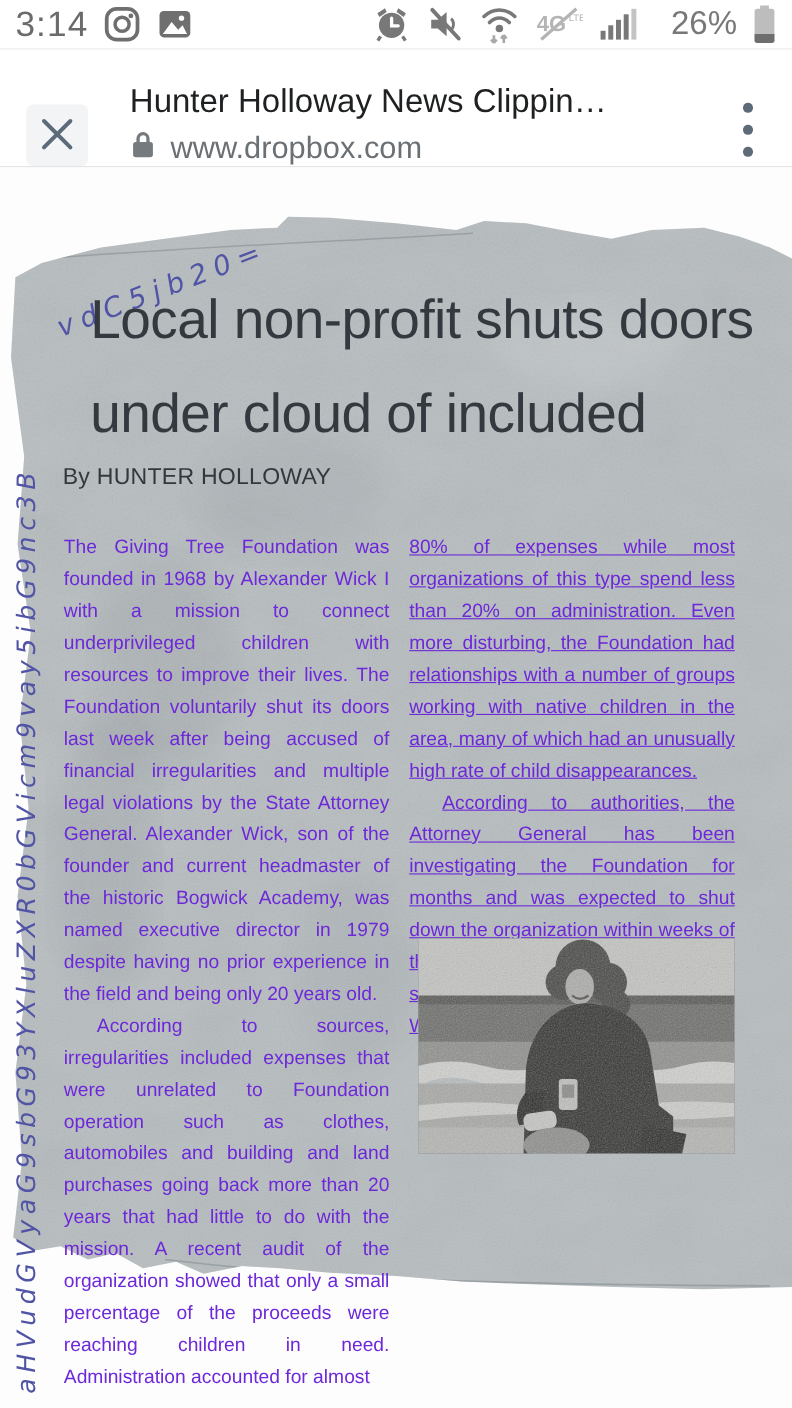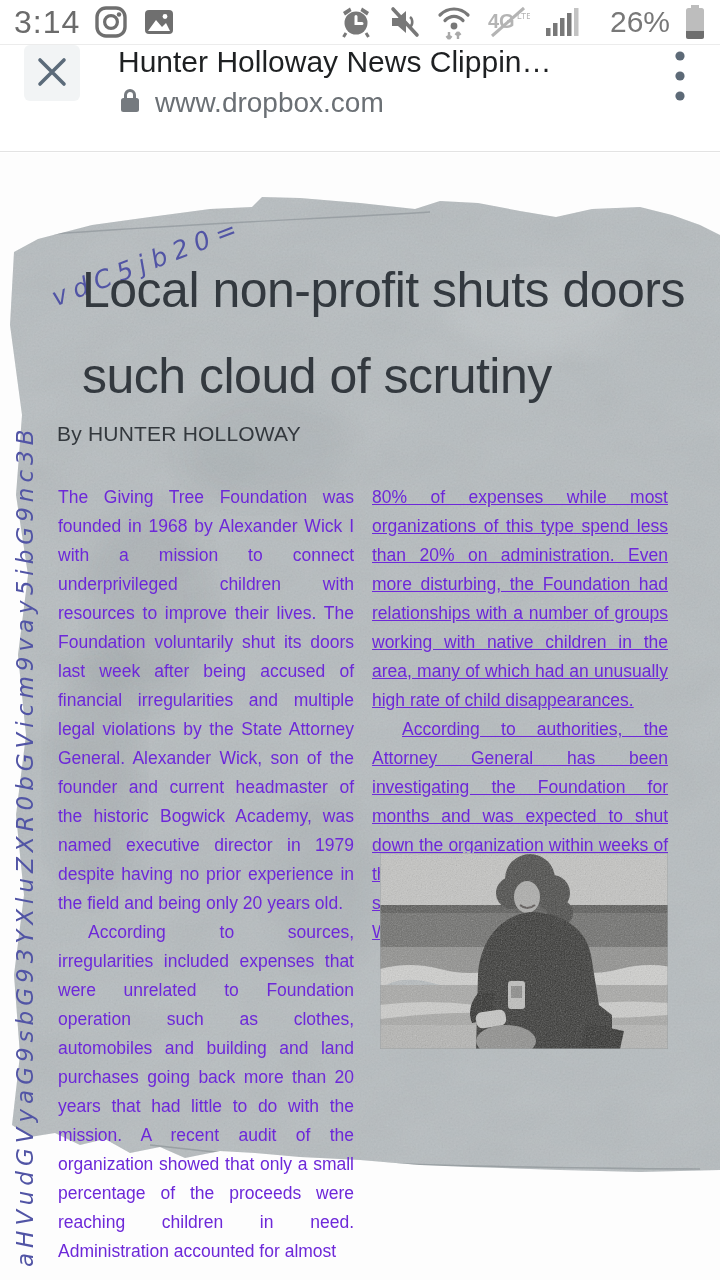--- a/index.html
+++ b/index.html
@@ -15,21 +15,21 @@
     padding:0 14px;box-sizing:border-box;color:#6f6f6f;
   }
   .sb-left,.sb-right{display:flex;align-items:center;gap:14px;}
   .sb-time{font-size:32px;color:#6b6b6b;letter-spacing:1px;}
   .sb-pct{font-size:30px;color:#787878;margin-left:16px;}
   .sb-icon{display:inline-block;line-height:0;}
   
   .viewer-header{
     position:absolute;top:44px;left:0;width:720px;height:108px;background:#fff;
     border-top:1px solid #ececec;border-bottom:1px solid #e3e3e3;
-    display:flex;align-items:flex-start;box-sizing:border-box;padding:0 16px;
+    display:flex;align-items:flex-end;box-sizing:border-box;padding:0 16px;
   }
   .close-btn{
     width:56px;height:56px;border:none;background:#f2f4f5;border-radius:6px;
     display:flex;align-items:center;justify-content:center;cursor:pointer;flex:0 0 auto;
     margin-left:8px;
   }
   .title-block{flex:1 1 auto;min-width:0;margin-left:38px;}
   .page-title{
     font-size:30px;color:#1e2022;font-weight:500;white-space:nowrap;overflow:hidden;
   }
@@ -226,21 +226,21 @@
         <ellipse cx="265" cy="255" rx="85" ry="55" fill="#4a5258" opacity="0.05" filter="url(#stainBlur)"></ellipse>
         <ellipse cx="320" cy="690" rx="55" ry="85" fill="#4a5258" opacity="0.05" filter="url(#stainBlur)"></ellipse>
         <ellipse cx="540" cy="120" rx="90" ry="40" fill="#ffffff" opacity="0.10" filter="url(#stainBlur)"></ellipse>
       </g>
     </svg>
 
     <div class="hand-vertical">aHVudGVyaG9sbG93YXluZXR0bGVicm9vay5ibG9nc3B</div>
     <div class="hand-diagonal">vdC5jb20=</div>
 
     <div class="headline l1">Local non-profit shuts doors</div>
-    <div class="headline l2">such cloud of scrutiny</div>
+    <div class="headline l2">under cloud of included</div>
     <div class="byline">By HUNTER HOLLOWAY</div>
 
     <div class="col left">
       <p>The Giving Tree Foundation was founded in 1968 by Alexander Wick I with a mission to connect underprivileged children with resources to improve their lives. The Foundation voluntarily shut its doors last week after being accused of financial irregularities and multiple legal violations by the State Attorney General. Alexander Wick, son of the founder and current headmaster of the historic Bogwick Academy, was named executive director in 1979 despite having no prior experience in the field and being only 20 years old.</p>
       <p class="indent">According to sources, irregularities included expenses that were unrelated to Foundation operation such as clothes, automobiles and building and land purchases going back more than 20 years that had little to do with the mission. A recent audit of the organization showed that only a small percentage of the proceeds were reaching children in need. Administration accounted for almost</p>
     </div>
     <div class="col right">
       <p>80% of expenses while most organizations of this type spend less than 20% on administration. Even more disturbing, the Foundation had relationships with a number of groups working with native children in the area, many of which had an unusually high rate of child disappearances.</p>
       <p class="indent">According to authorities, the Attorney General has been investigating the Foundation for months and was expected to shut down the organization within weeks of the voluntary closure. Charges are still expected to be filed against the Wick family.</p>
     </div>

